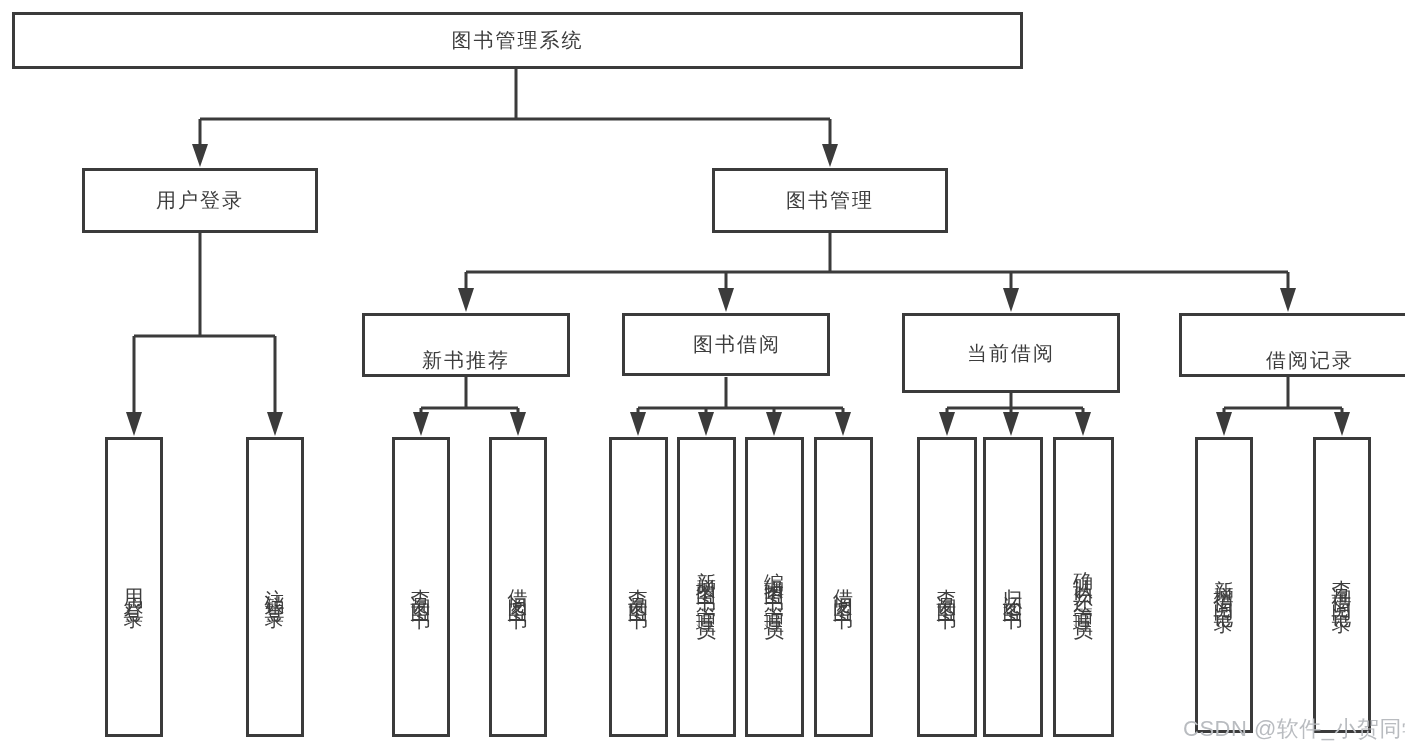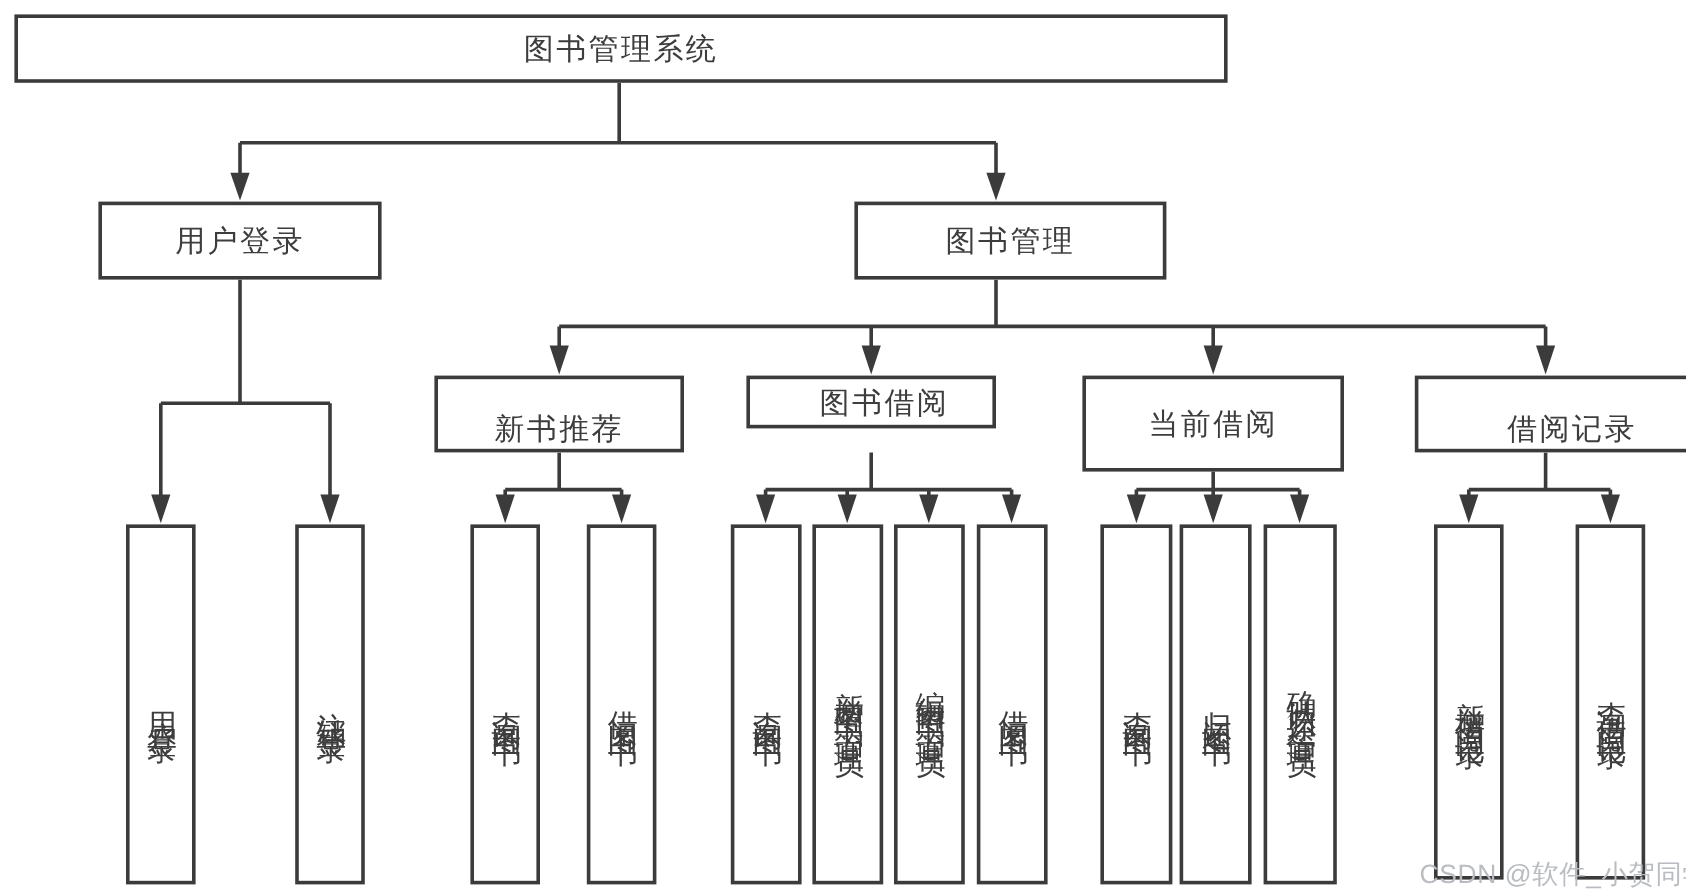--- a/index.html
+++ b/index.html
@@ -16,21 +16,21 @@
   }
   .connectors{position:absolute;left:0;top:0;z-index:0;}
   .connectors path{stroke:var(--line);stroke-width:3;fill:none;}
   .connectors polygon{fill:var(--line);stroke:none;}
   .box{
     position:absolute;box-sizing:border-box;z-index:1;
     background:var(--background);border:3px solid var(--line);
     display:flex;align-items:center;justify-content:center;
   }
   .lbl{
-    font-size:25px;color:var(--text);letter-spacing:2px;white-space:nowrap;
+    font-size:20px;color:var(--text);letter-spacing:2px;white-space:nowrap;
   }
   .vbox .lbl{
     writing-mode:vertical-rl;text-orientation:mixed;
     letter-spacing:7px;line-height:1;white-space:nowrap;
   }
   .watermark{
     position:absolute;left:1183px;top:714px;z-index:2;
     font-size:22px;color:var(--watermark);letter-spacing:0.5px;white-space:nowrap;
   }
 </style>
@@ -75,28 +75,28 @@
     <polygon points="1334,412 1350,412 1342,436"></polygon>
   </svg>
 
   <div class="box" style="left:12px;top:12px;width:1011px;height:57px;">
     <span class="lbl">图书管理系统</span>
   </div>
 
   <div class="box" style="left:82px;top:168px;width:236px;height:65px;">
     <span class="lbl">用户登录</span>
   </div>
-  <div class="box" style="left:712px;top:168px;width:260px;height:65px;">
+  <div class="box" style="left:712px;top:168px;width:236px;height:65px;">
     <span class="lbl">图书管理</span>
   </div>
 
   <div class="box" style="left:362px;top:313px;width:208px;height:64px;align-items:flex-end;">
     <span class="lbl">新书推荐</span>
   </div>
-  <div class="box" style="left:622px;top:313px;width:208px;height:44px;padding-left:22px;">
+  <div class="box" style="left:622px;top:313px;width:208px;height:63px;padding-left:22px;">
     <span class="lbl">图书借阅</span>
   </div>
   <div class="box" style="left:902px;top:313px;width:218px;height:80px;">
     <span class="lbl">当前借阅</span>
   </div>
   <div class="box" style="left:1179px;top:313px;width:262px;height:64px;align-items:flex-end;">
     <span class="lbl">借阅记录</span>
   </div>
 
   <div class="box vbox" style="left:105px;top:437px;width:58px;height:300px;">

